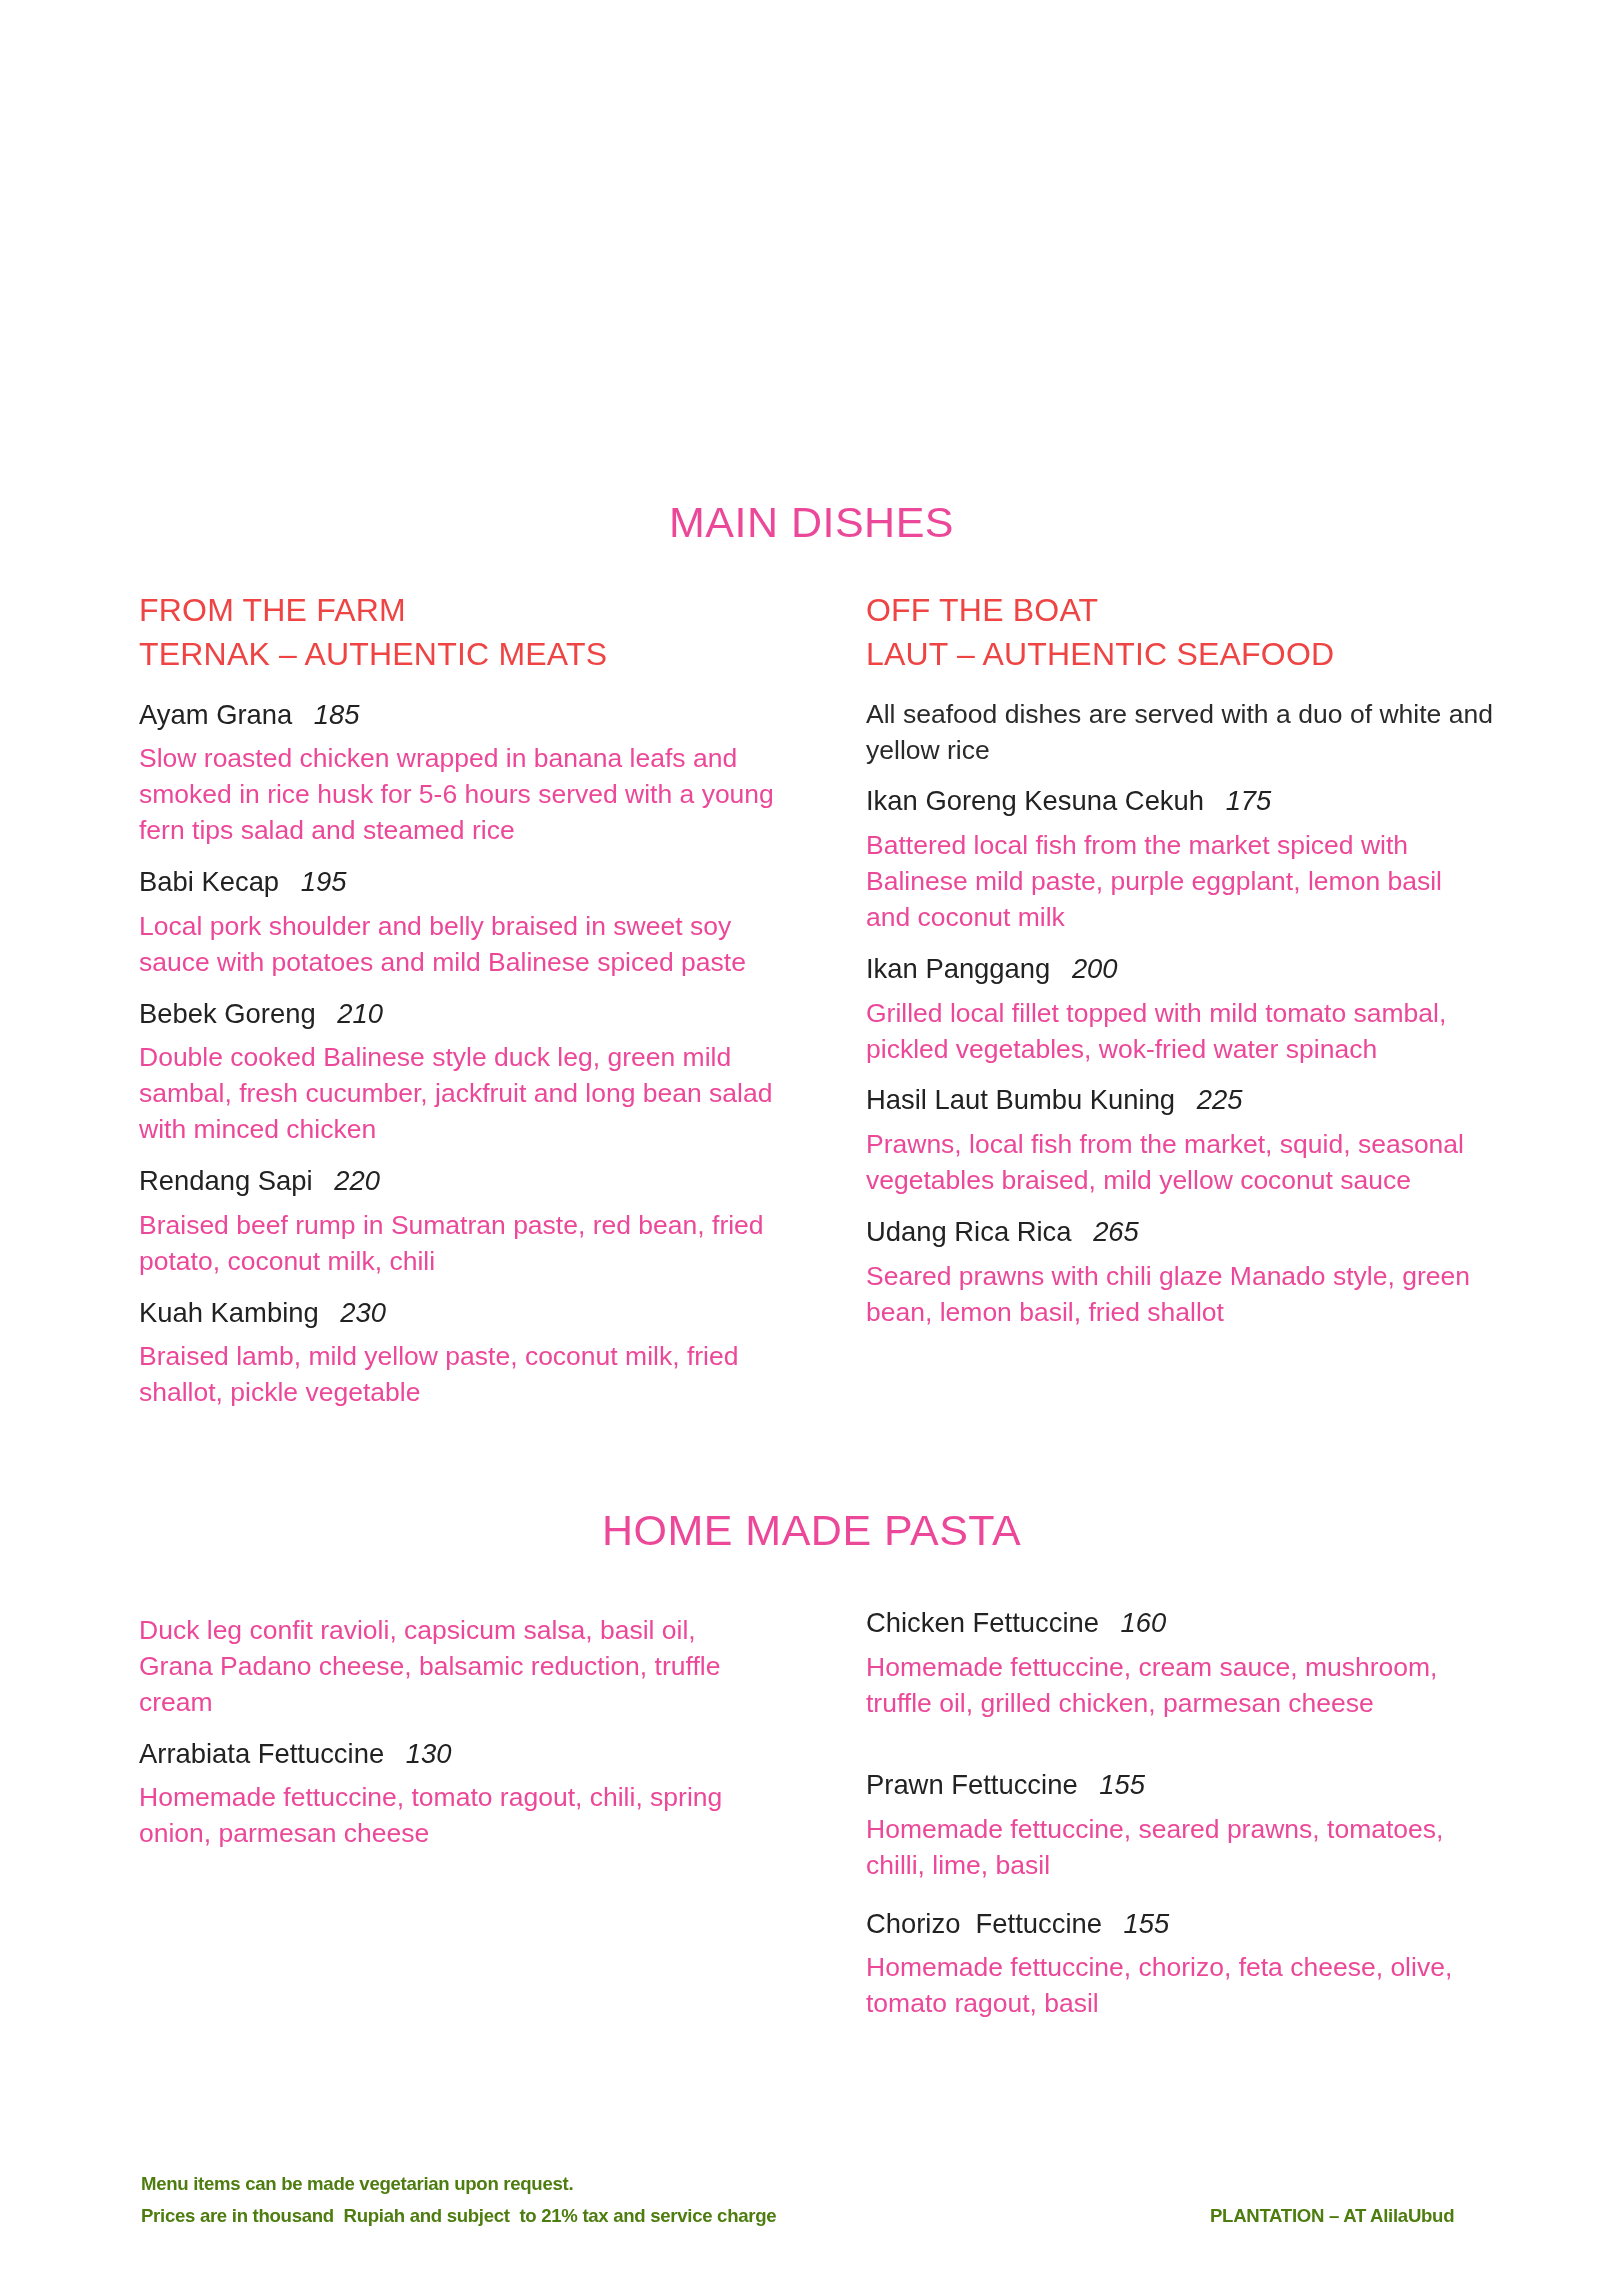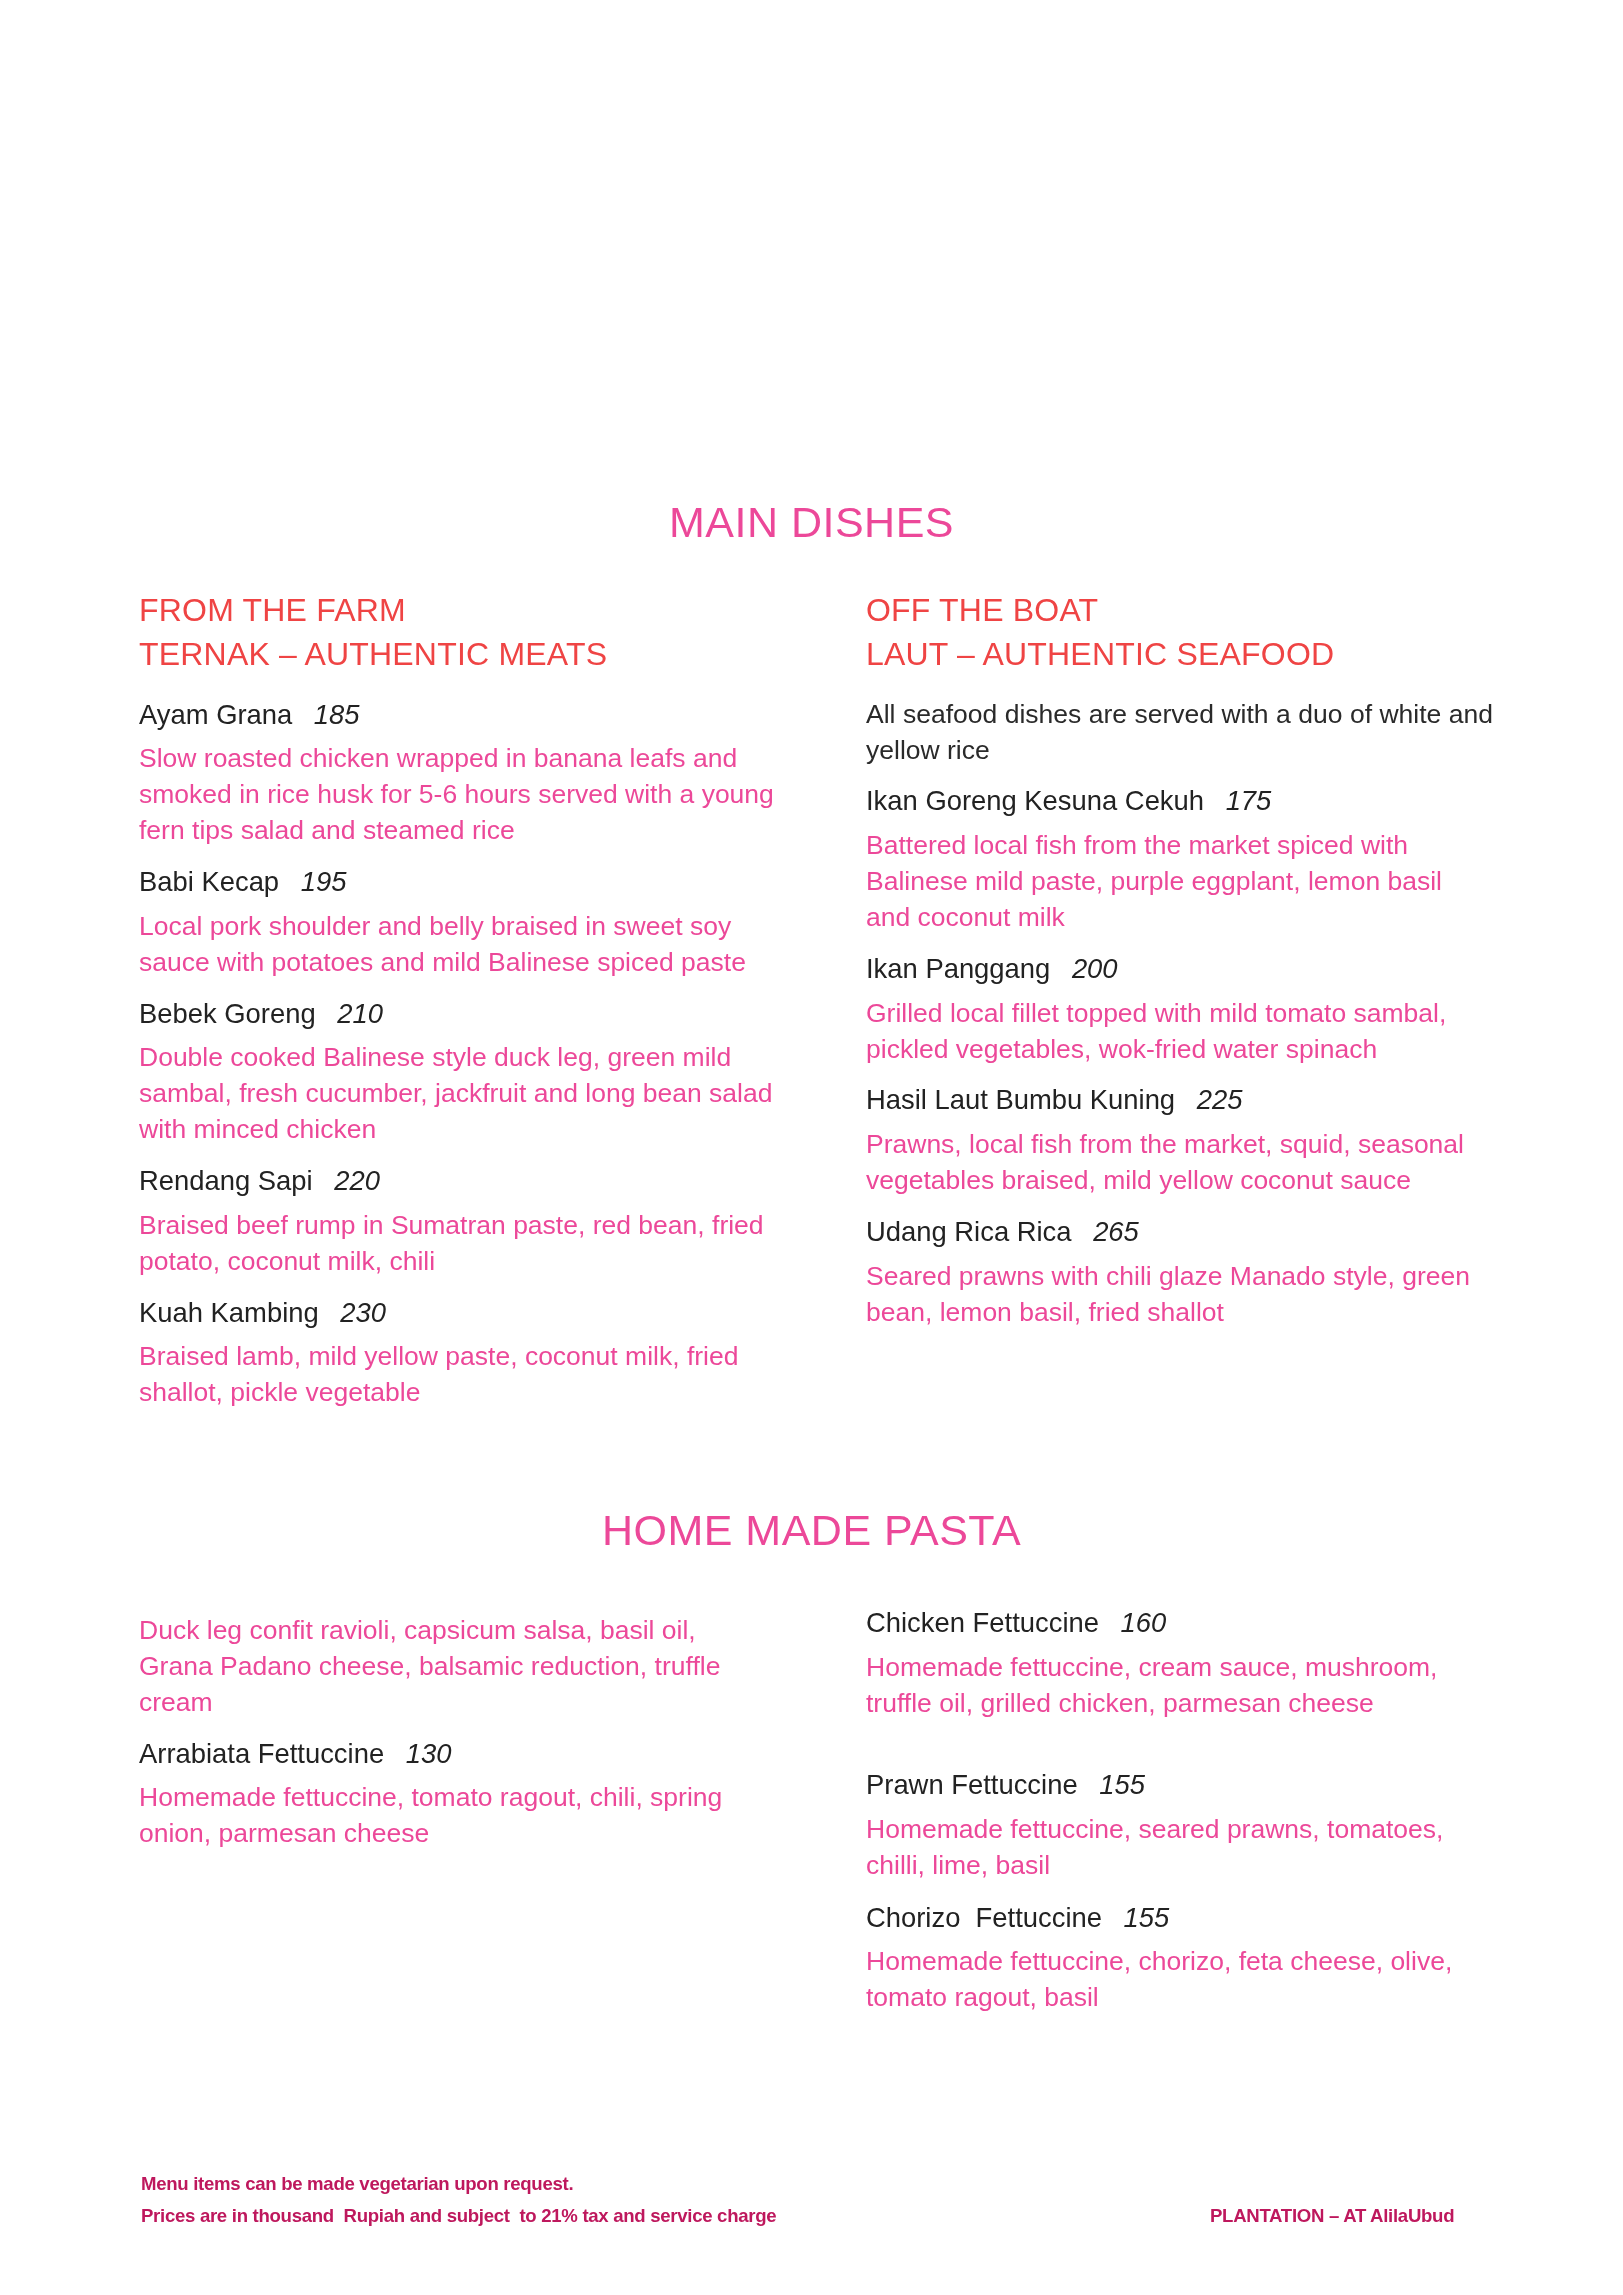--- a/index.html
+++ b/index.html
@@ -10,21 +10,21 @@
   .col { position: absolute; width: 637px; }
   .col-left { left: 139px; }
   .col-right { left: 866px; width: 627px; }
   .sub-heading { font-size: 32px; line-height: 44px; color: #ef4444; letter-spacing: 0.2px; }
   .sub-heading-block { margin-bottom: 19.6px; }
   .note { font-size: 26.5px; line-height: 36px; text-align: justify; margin-bottom: 14.7px; color: #2a2a2a; }
   .dish { margin-bottom: 14.7px; }
   .dish-title { font-size: 27.4px; line-height: 37px; margin-bottom: 7.8px; color: #222; }
   .dish-price { margin-left: 21.6px; font-style: italic; }
   .dish-desc { font-size: 26.5px; line-height: 36px; color: #ec4899; }
-  .footer { position: absolute; font-size: 18.6px; font-weight: bold; color: #be185d; letter-spacing: -0.3px; }
+  .footer { position: absolute; font-size: 18.6px; font-weight: bold; color: #4d7c0f; letter-spacing: -0.3px; }
 </style>
 </head>
 <body>
 
 <div class="section-title" style="top:498px;">MAIN DISHES</div>
 
 <div class="col col-left" style="top:588px;">
   <div class="sub-heading-block">
     <div class="sub-heading">FROM THE FARM</div>
     <div class="sub-heading">TERNAK – AUTHENTIC MEATS</div>
@@ -87,21 +87,21 @@
     <div class="dish-title"><span>Arrabiata Fettuccine</span><span class="dish-price">130</span></div>
     <div class="dish-desc">Homemade fettuccine, tomato ragout, chili, spring onion, parmesan cheese</div>
   </div>
 </div>
 
 <div class="col col-right" style="top:1604px;">
   <div class="dish" style="margin-bottom:45px;">
     <div class="dish-title"><span>Chicken Fettuccine</span><span class="dish-price">160</span></div>
     <div class="dish-desc">Homemade fettuccine, cream sauce, mushroom, truffle oil, grilled chicken, parmesan cheese</div>
   </div>
-  <div class="dish" style="margin-bottom:16px;">
+  <div class="dish" style="margin-bottom:22px;">
     <div class="dish-title"><span>Prawn Fettuccine</span><span class="dish-price">155</span></div>
     <div class="dish-desc">Homemade fettuccine, seared prawns, tomatoes, chilli, lime, basil</div>
   </div>
   <div class="dish">
     <div class="dish-title" style="white-space:pre;"><span>Chorizo  Fettuccine</span><span class="dish-price">155</span></div>
     <div class="dish-desc">Homemade fettuccine, chorizo, feta cheese, olive, tomato ragout, basil</div>
   </div>
 </div>
 
 <div class="footer" style="left:141px; top:2173px;">Menu items can be made vegetarian upon request.</div>

